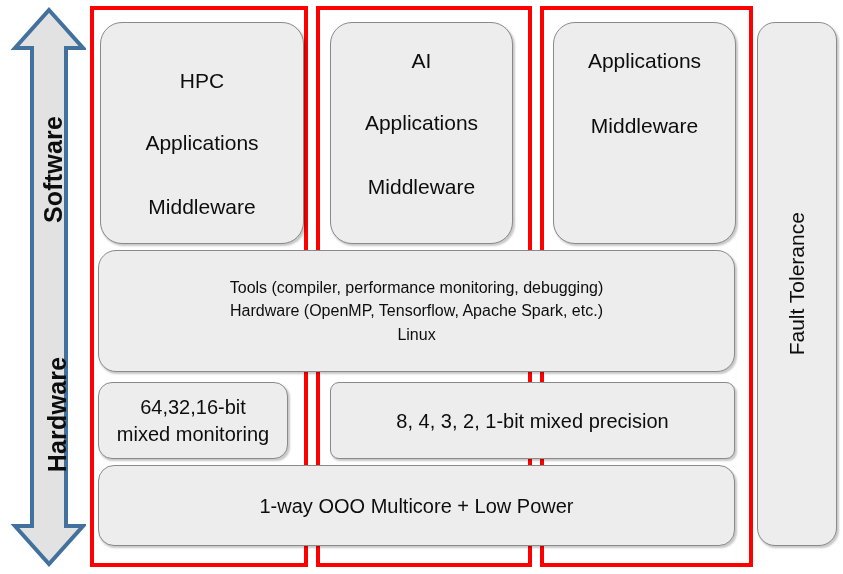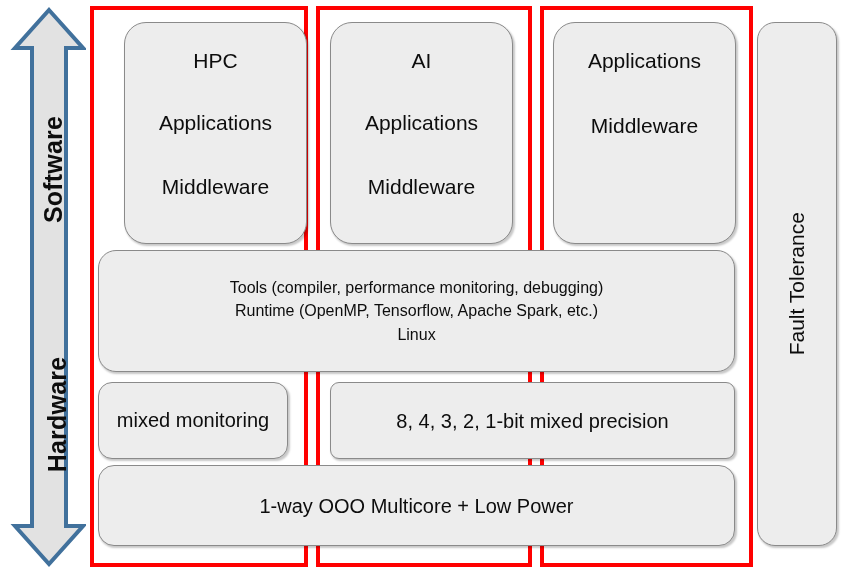--- a/index.html
+++ b/index.html
@@ -84,21 +84,21 @@
 
   
   .domain-card {
     top: 22px;
     height: 222px;
     font-size: 21px;
     border-radius: 22px;
     justify-content: flex-start;
     padding-top: 22px;
   }
-  #domain-card-hpc { left: 124px; width: 183px; }
+  #domain-card-hpc { left: 100px; width: 204px; justify-content: center; }
   #domain-card-ai  { left: 330px; width: 183px; }
   #domain-card-bio { left: 553px; width: 183px; }
 
   .domain-line { display: block; }
   .domain-line.name       { margin-bottom: 30px; }
   .domain-line.apps       { margin-bottom: 33px; }
 
   
   #fault-tolerance-card {
     left: 757px;
@@ -186,25 +186,26 @@
     <span class="domain-line">Middleware</span>
   </div>
 
   <div class="card shadowed domain-card" id="domain-card-bio">
     <span class="domain-line apps">Applications</span>
     <span class="domain-line">Middleware</span>
   </div>
 
   <div class="card shadowed" id="software-stack-card">
     <span>Tools (compiler, performance monitoring, debugging)</span>
-    <span>Runtime (OpenMP, Tensorflow, Apache Spark, etc.)</span>
+    <span>Hardware (OpenMP, Tensorflow, Apache Spark, etc.)</span>
     <span>Linux</span>
   </div>
 
   <div class="card shadowed" id="precision-card-high">
+    <span>64,32,16-bit</span>
     <span>mixed monitoring</span>
   </div>
   <div class="card shadowed" id="precision-card-low">
     <span>8, 4, 3, 2, 1-bit mixed precision</span>
   </div>
 
   <div class="card shadowed" id="core-card">
     <span>1-way OOO Multicore + Low Power</span>
   </div>
 

